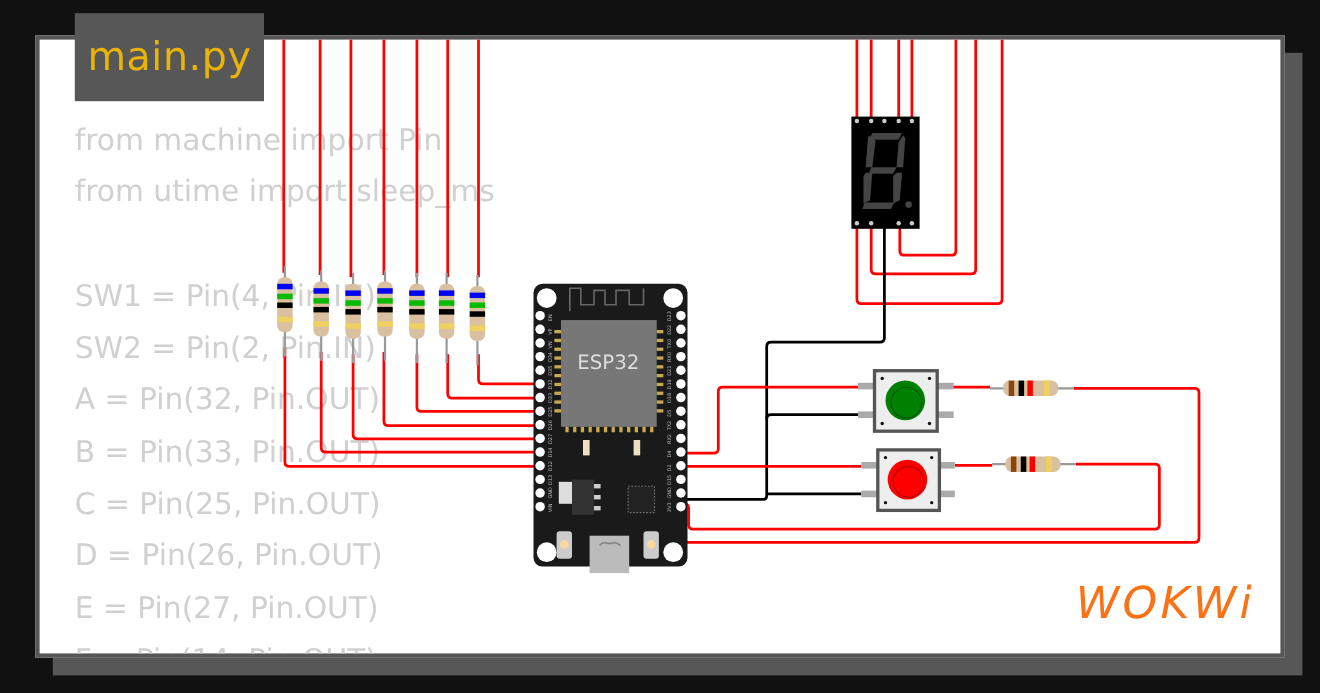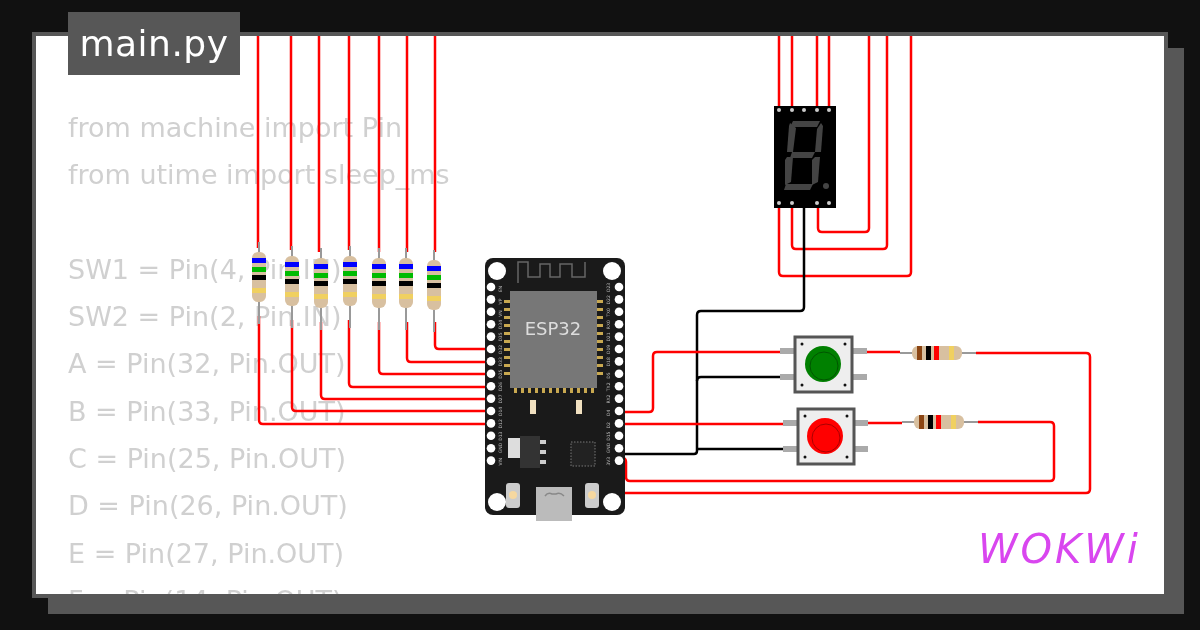--- a/index.html
+++ b/index.html
@@ -17,29 +17,29 @@
       background: #ffffff; border: 4px solid #575757; box-sizing: border-box;
       overflow: hidden;
     }
     .code {
       position: absolute; left: 32px; top: 68px; margin: 0;
       font-family: "DejaVu Sans", sans-serif; font-size: 27px;
       line-height: 47.3px; color: #d0d0d0; white-space: pre;
     }
     .code .line { display: block; height: 47.3px; }
     .tab {
-      position: absolute; left: 68px; top: 12px; width: 172px; height: 63px;
-      background: #575757; color: #ffffff; font-size: 36px;
+      position: absolute; left: 68px; top: 12px; width: 172px; height: 80px;
+      background: #575757; color: #eab308; font-size: 36px;
       display: flex; align-items: center; justify-content: center;
       font-family: "DejaVu Sans", sans-serif; letter-spacing: 0.5px;
     }
     svg.circuit { position: absolute; left: 0; top: 0; }
     .logo {
       position: absolute; left: 978px; top: 526px; font-size: 40px;
-      font-family: "DejaVu Sans", sans-serif; color: #d946ef; letter-spacing: 3px;
+      font-family: "DejaVu Sans", sans-serif; color: #f97316; letter-spacing: 3px;
       font-style: italic;
     }
     .esp-label { font-family: "DejaVu Sans", sans-serif; }
   </style>
 </head>
 <body>
 
 <div class="shadow"></div>
 <div class="card">
   <div class="code" id="code"><span class="line">from machine import Pin</span><span class="line">from utime import sleep_ms</span><span class="line"></span><span class="line">SW1 = Pin(4, Pin.IN)</span><span class="line">SW2 = Pin(2, Pin.IN)</span><span class="line">A = Pin(32, Pin.OUT)</span><span class="line">B = Pin(33, Pin.OUT)</span><span class="line">C = Pin(25, Pin.OUT)</span><span class="line">D = Pin(26, Pin.OUT)</span><span class="line">E = Pin(27, Pin.OUT)</span><span class="line">F = Pin(14, Pin.OUT)</span></div>

